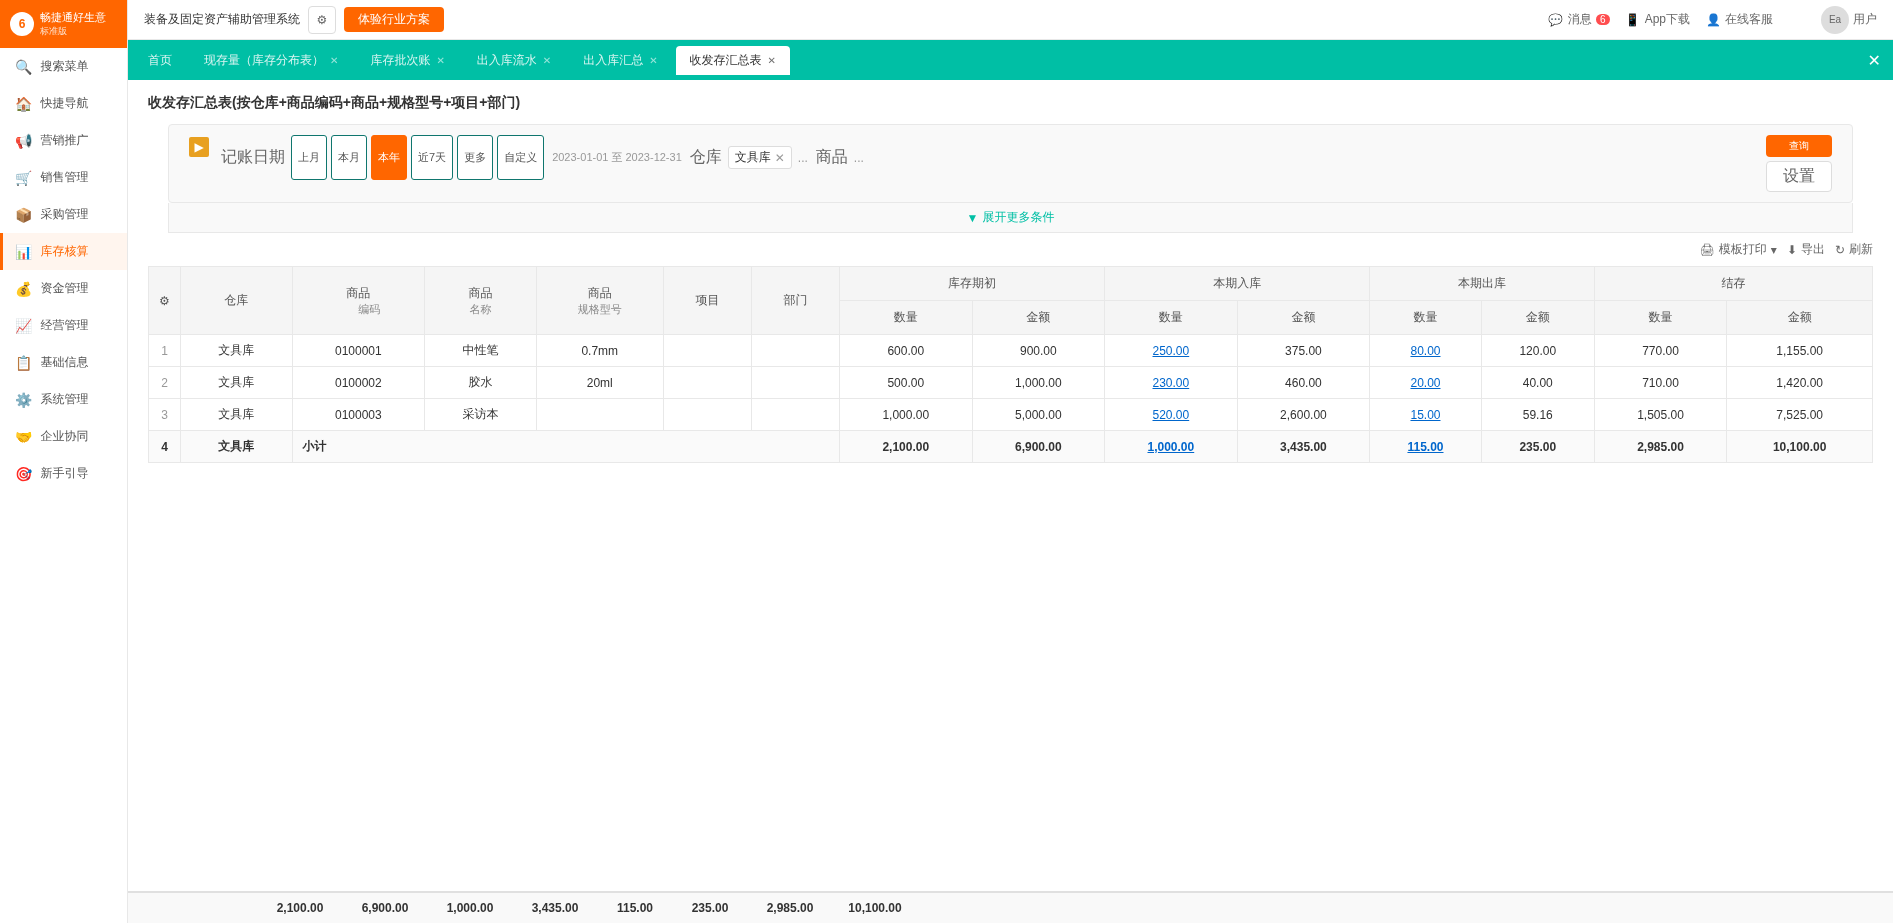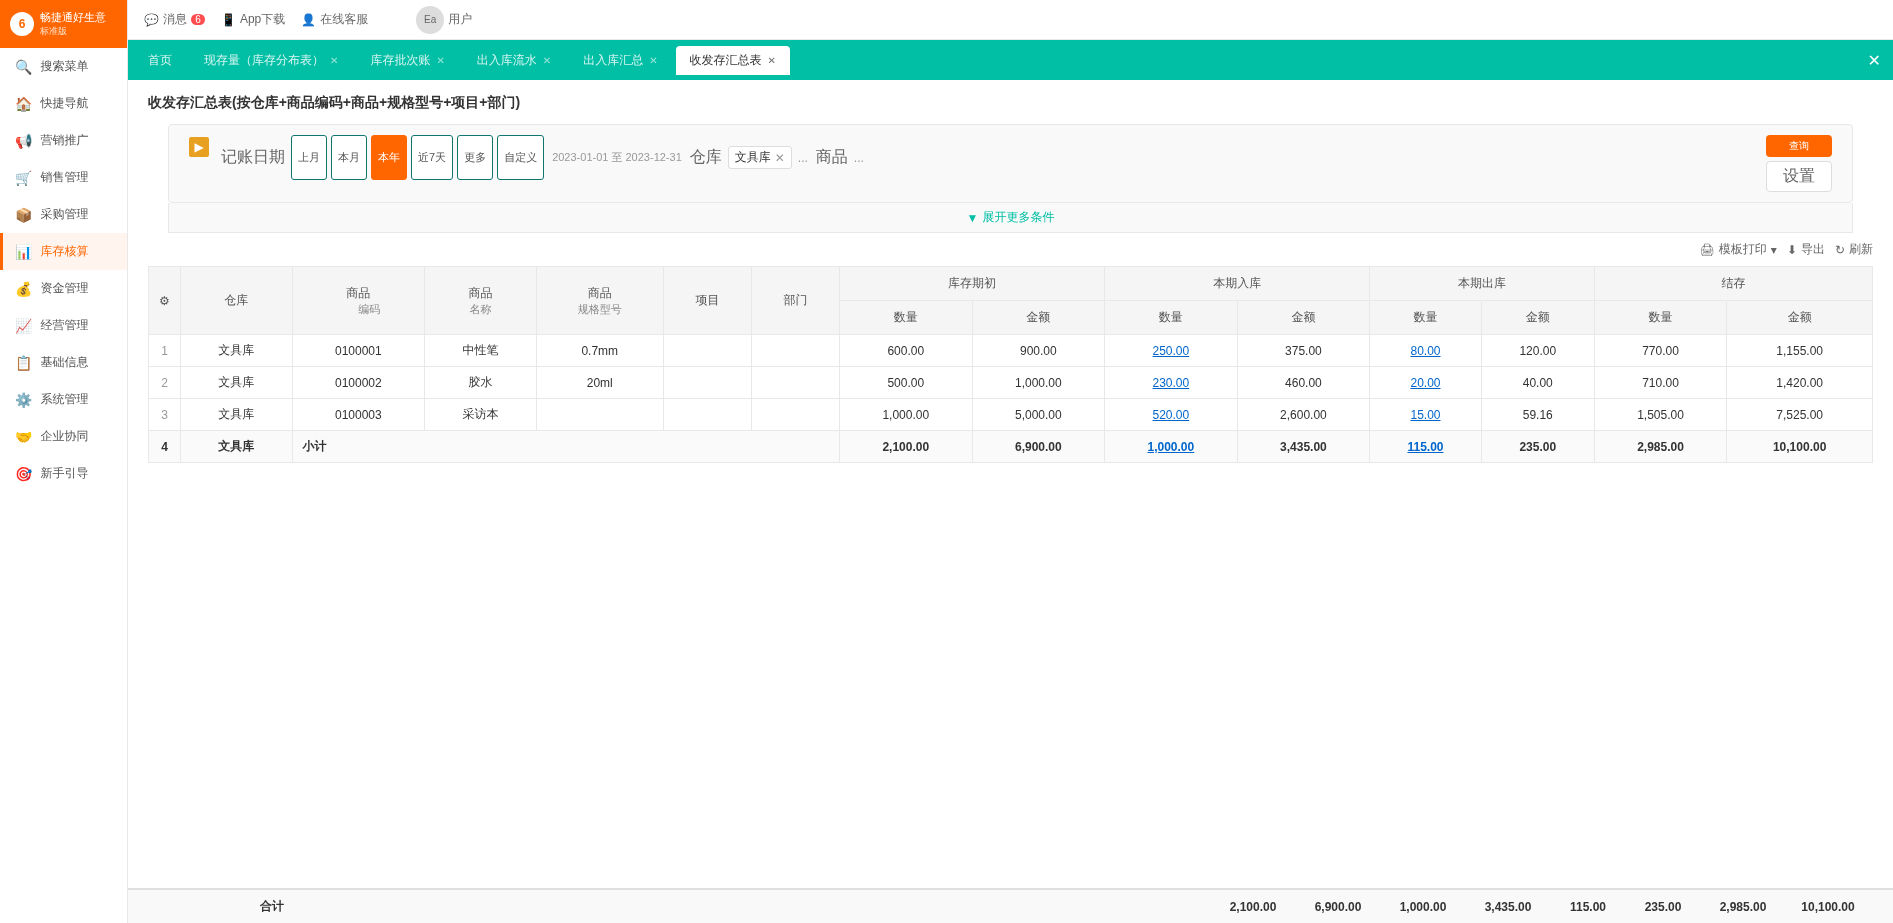--- a/index.html
+++ b/index.html
@@ -143,20 +143,25 @@
     <div class="sidebar-item">
       <span class="icon">🎯</span>
       <span>新手引导</span>
     </div>
   </nav>
 </div>
 
 <div class="main">
 
   <div class="topbar">
+    <div class="topbar-left">
+      <span style="color:#333; font-size:12px;">装备及固定资产辅助管理系统</span>
+      <div class="settings-btn">⚙</div>
+      <button class="topbar-btn">体验行业方案</button>
+    </div>
     <div class="topbar-actions">
       <div class="topbar-action-item">
         <span>💬</span>
         <span>消息</span>
         <span class="badge">6</span>
       </div>
       <div class="topbar-action-item">
         <span>📱</span>
         <span>App下载</span>
       </div>
@@ -358,21 +363,20 @@
         </tbody>
       </table>
     </div>
   </div>
 
   <div style="background:#f9f9f9; border-top:2px solid #e0e0e0; padding:0 20px; flex-shrink:0;">
     <div style="display:flex; align-items:center; font-size:12px; padding:8px 0; gap:0;">
 
       <div style="width:32px; flex-shrink:0;"></div>
       <div style="width:80px; flex-shrink:0; font-weight:bold;"></div>
-      <div style="flex:1; font-weight:bold;">合计</div>
       <div style="display:flex; gap:0;">
         <div style="width:80px; text-align:center; font-weight:bold;">2,100.00</div>
         <div style="width:90px; text-align:center; font-weight:bold;">6,900.00</div>
         <div style="width:80px; text-align:center; font-weight:bold;">1,000.00</div>
         <div style="width:90px; text-align:center; font-weight:bold;">3,435.00</div>
         <div style="width:70px; text-align:center; font-weight:bold;">115.00</div>
         <div style="width:80px; text-align:center; font-weight:bold;">235.00</div>
         <div style="width:80px; text-align:center; font-weight:bold;">2,985.00</div>
         <div style="width:90px; text-align:center; font-weight:bold;">10,100.00</div>
       </div>

